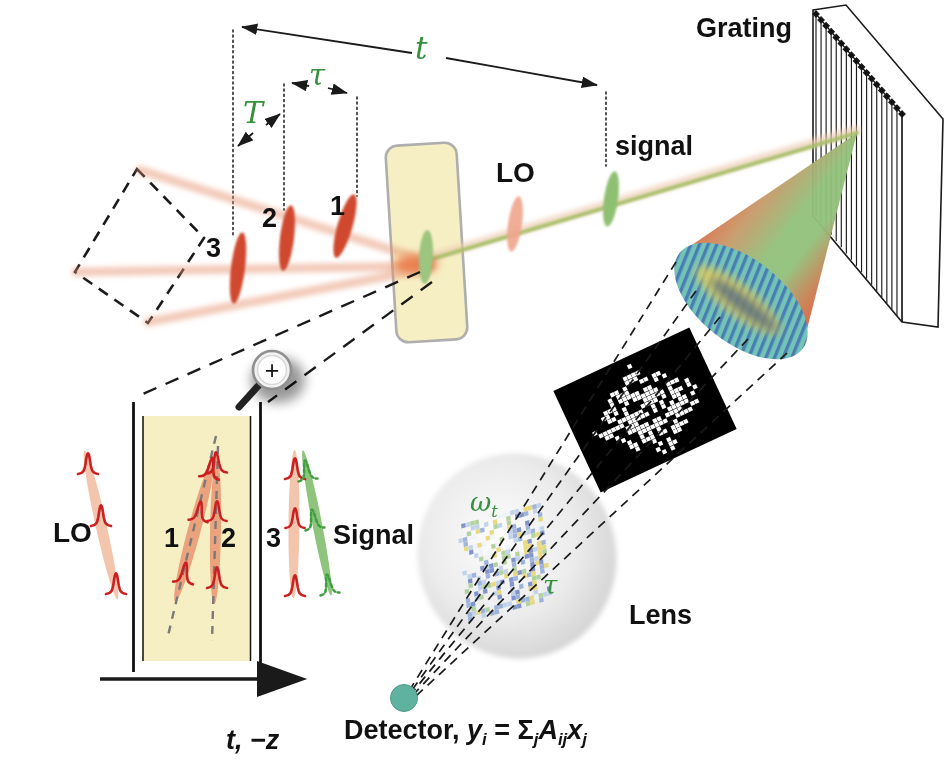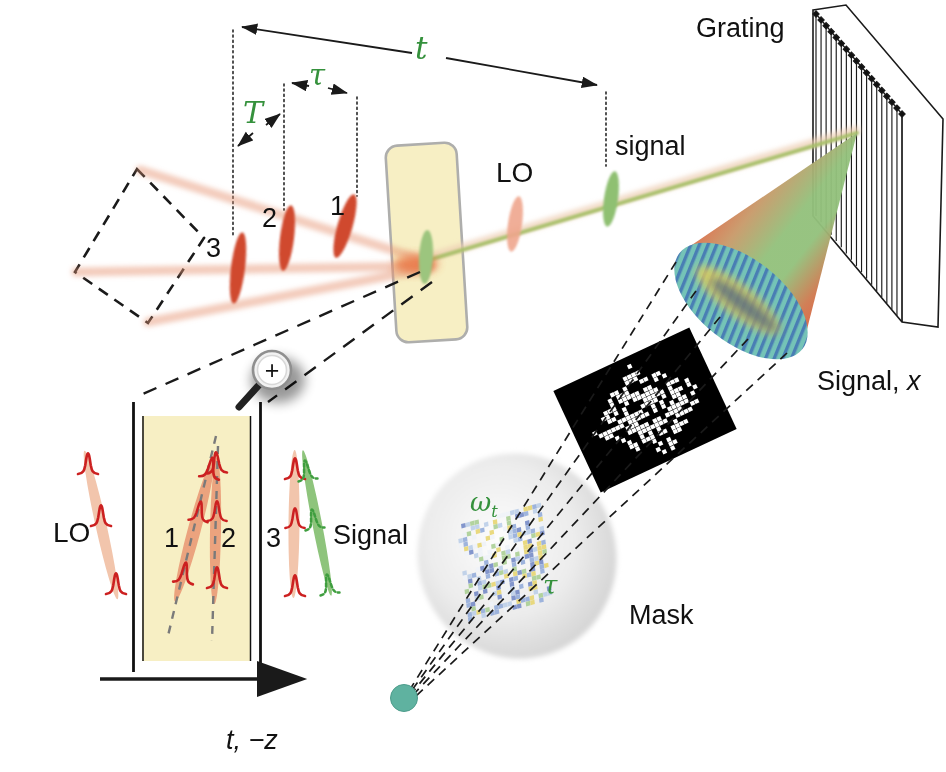--- a/index.html
+++ b/index.html
@@ -1,19 +1,19 @@
 <!DOCTYPE html>
 <html><head>
 <meta charset="utf-8">
 <style>
   html,body{margin:0;padding:0;background:#fff;}
   #canvas{position:relative;width:946px;height:772px;background:#fff;overflow:hidden;
           font-family:"Liberation Sans",sans-serif;color:#111;}
   #scene{position:absolute;left:0;top:0;}
-  .lbl{position:absolute;font-size:27px;line-height:1.05;white-space:nowrap;color:#111;}
+  .lbl{position:absolute;font-size:27px;line-height:1.05;white-space:nowrap;color:#111;font-weight:bold;}
   .mlbl{position:absolute;font-family:"DejaVu Serif",serif;font-style:italic;
         color:#35913c;white-space:nowrap;}
   .ital{font-style:italic;}
   sub{font-size:.62em;}
 </style>
 </head>
 <body>
 
 <div id="canvas">
 
@@ -634,28 +634,28 @@
 <div class="lbl" style="left:496px;top:158px;font-size:28px">LO</div>
 <div class="lbl" style="left:615px;top:132px">signal</div>
 <div class="lbl" style="left:330px;top:192px">1</div>
 <div class="lbl" style="left:262px;top:204px">2</div>
 <div class="lbl" style="left:206px;top:234px">3</div>
 
 <div class="mlbl" style="left:415px;top:30px;font-size:31px">t</div>
 <div class="mlbl" style="left:309px;top:58px;font-size:29px">τ</div>
 <div class="mlbl" style="left:243px;top:95px;font-size:30px">T</div>
 
-<div class="lbl" style="left:817px;top:367px"><span>Signal, </span><span class="ital">x</span></div>
-
-
-<div class="lbl" style="left:629px;top:601px">Mask</div>
+
+
+<div class="lbl" style="left:629px;top:601px">Lens</div>
 
 <div class="mlbl" style="left:470px;top:487px;font-size:26px"><span>ω</span><sub>t</sub></div>
 <div class="mlbl" style="left:543px;top:570px;font-size:26px">τ</div>
 
+<div class="lbl" style="left:344px;top:716px"><span>Detector, </span><span class="ital">y</span><sub class="ital">i</sub><span> = </span><span>Σ</span><sub class="ital">j</sub><span class="ital">A</span><sub class="ital">ij</sub><span class="ital">x</span><sub class="ital">j</sub></div>
 
 <div class="lbl" style="left:53px;top:518px;font-size:28px">LO</div>
 <div class="lbl" style="left:164px;top:524px">1</div>
 <div class="lbl" style="left:221px;top:524px">2</div>
 <div class="lbl" style="left:266px;top:524px">3</div>
 <div class="lbl" style="left:333px;top:521px">Signal</div>
 <div class="lbl ital" style="left:226px;top:726px">t, −z</div>
 
 </div>
 

